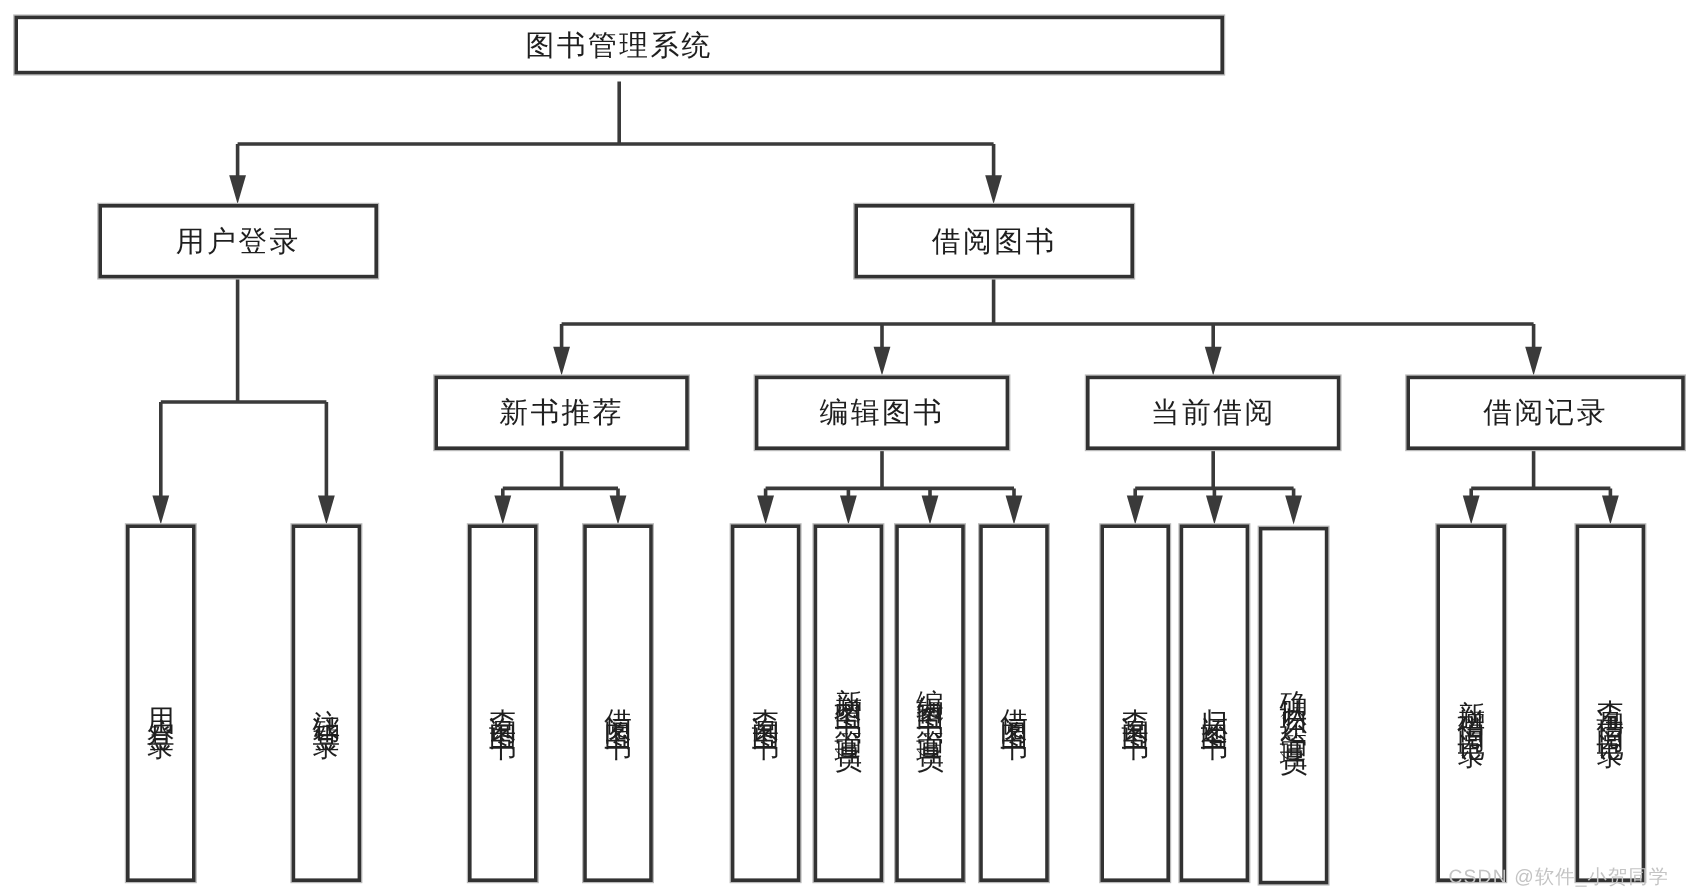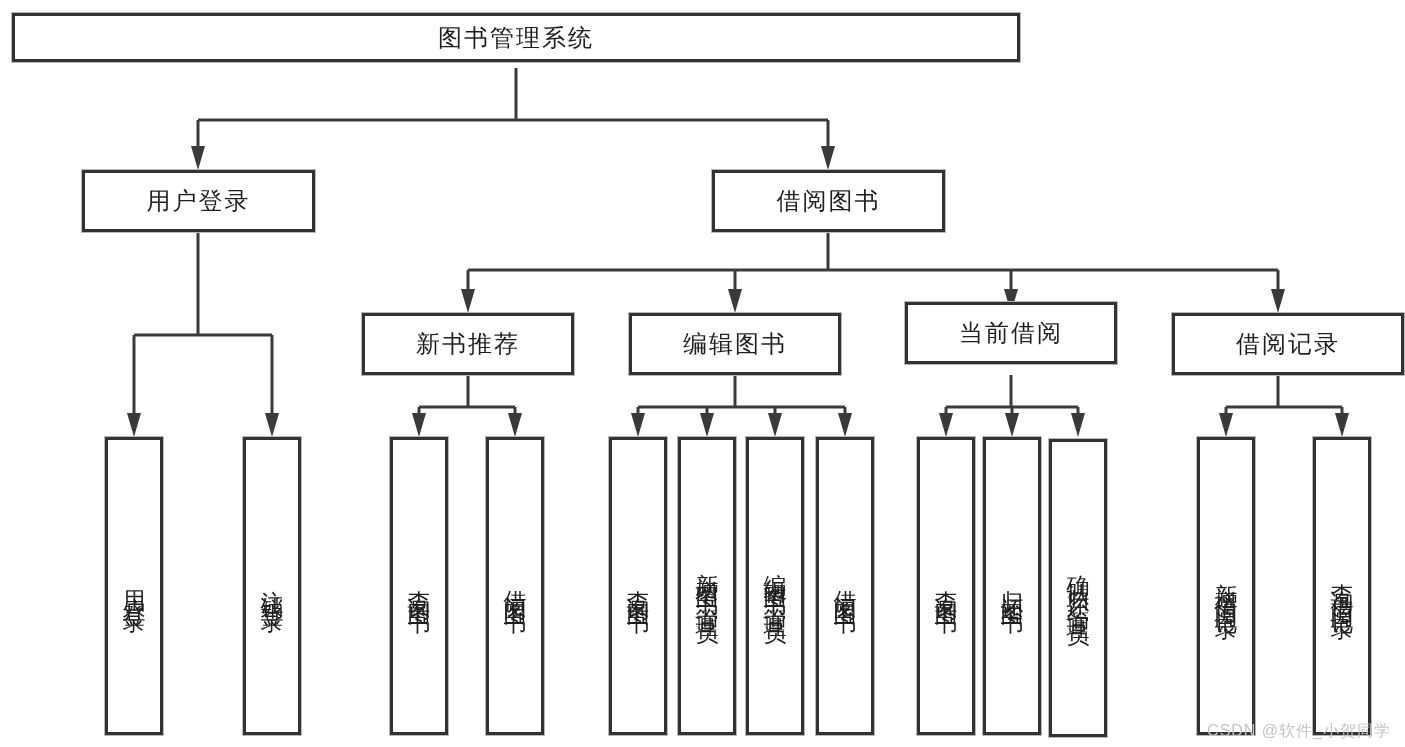--- a/index.html
+++ b/index.html
@@ -117,21 +117,21 @@
   <div class="box h" style="left:712px;top:170px;width:233px;height:62px">
     <span class="lbl">借阅图书</span>
   </div>
 
   <div class="box h" style="left:362px;top:313px;width:212px;height:62px">
     <span class="lbl">新书推荐</span>
   </div>
   <div class="box h" style="left:629px;top:313px;width:212px;height:62px">
     <span class="lbl">编辑图书</span>
   </div>
-  <div class="box h" style="left:905px;top:302px;width:212px;height:62px">
+  <div class="box h" style="left:905px;top:313px;width:212px;height:62px">
     <span class="lbl">当前借阅</span>
   </div>
   <div class="box h" style="left:1172px;top:313px;width:232px;height:62px">
     <span class="lbl">借阅记录</span>
   </div>
 
   <div class="box v" style="left:105px;top:437px;width:58px;height:298px">
     <span class="lbl">用户登录</span>
   </div>
   <div class="box v" style="left:243px;top:437px;width:58px;height:298px">

